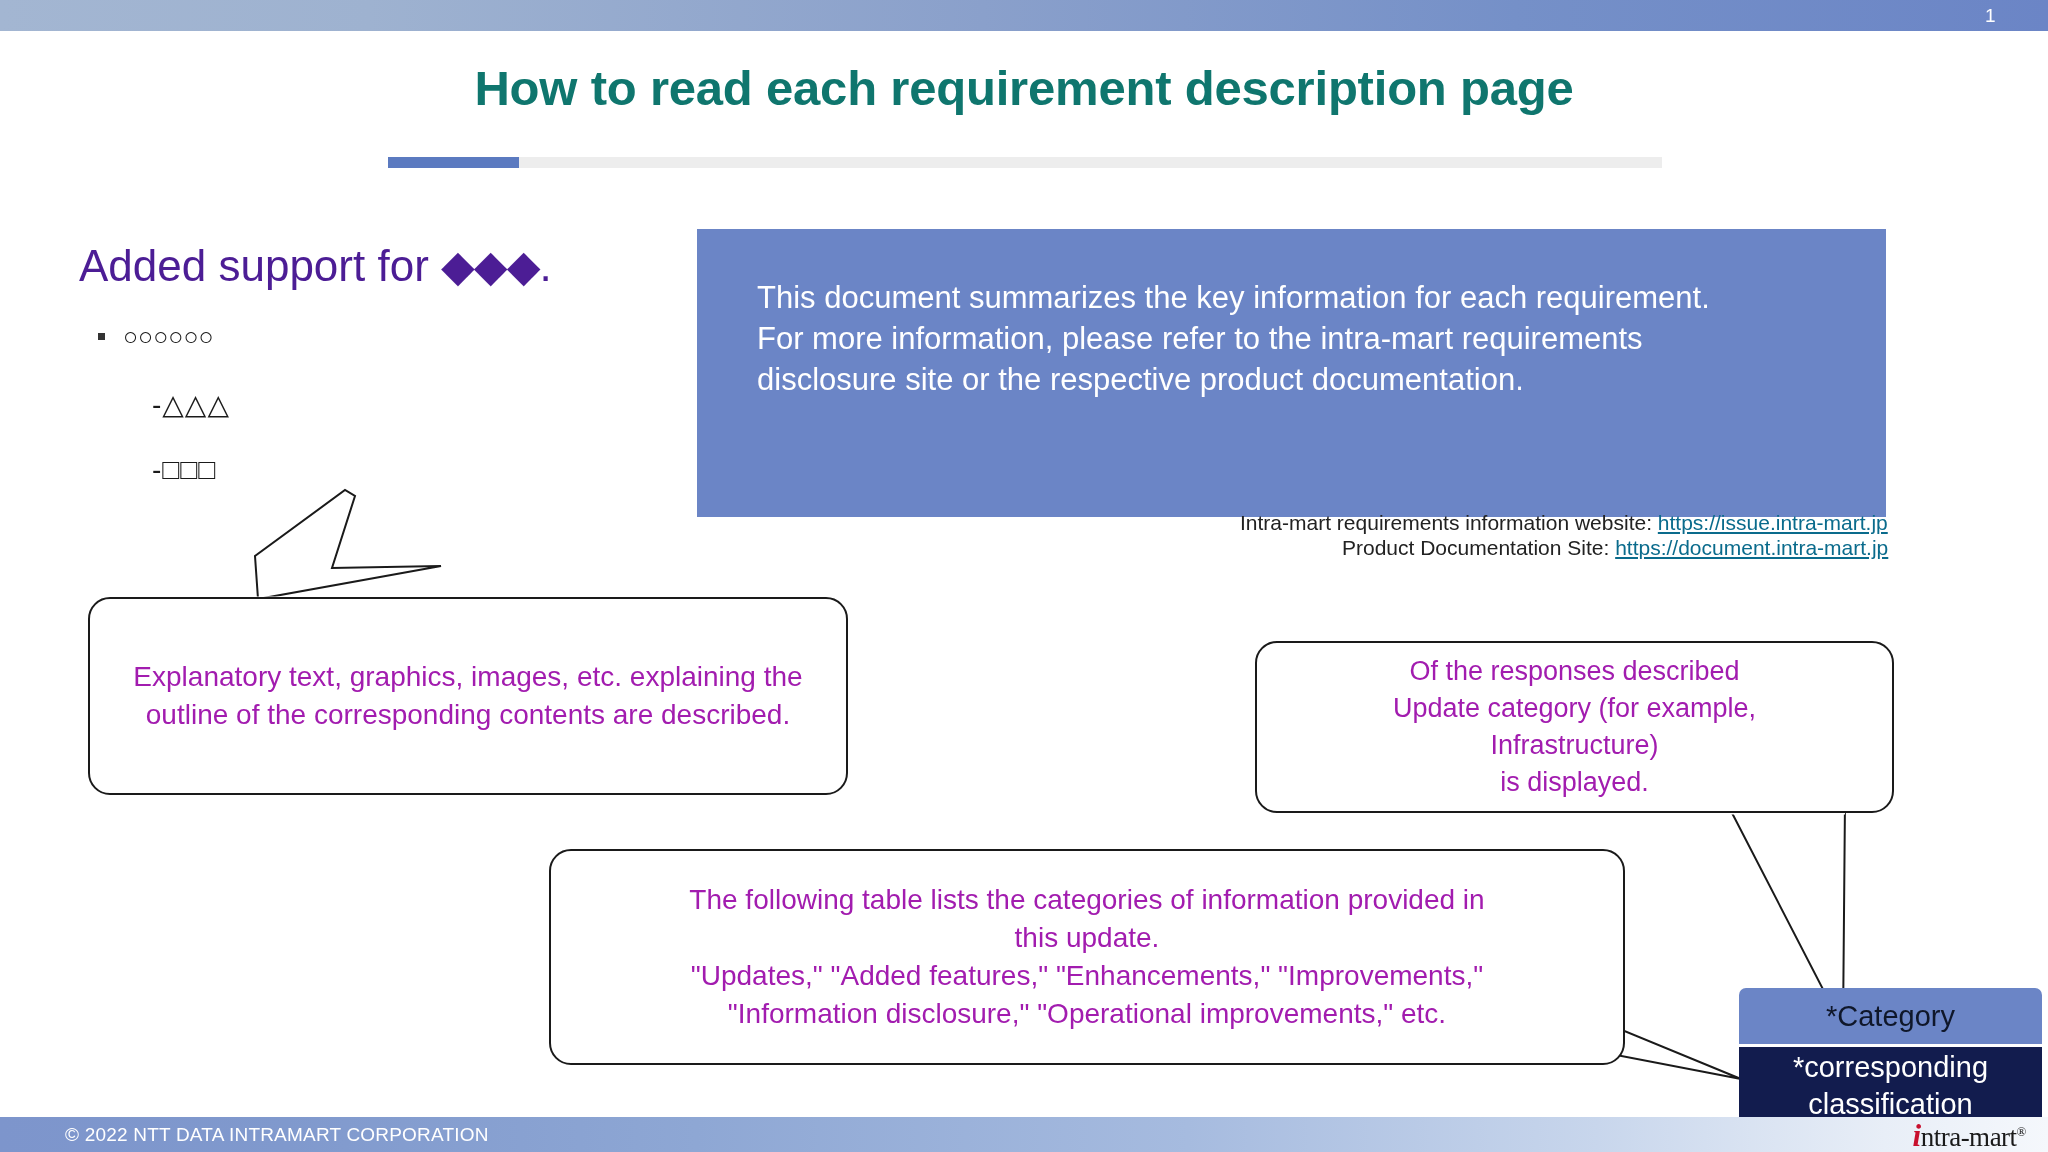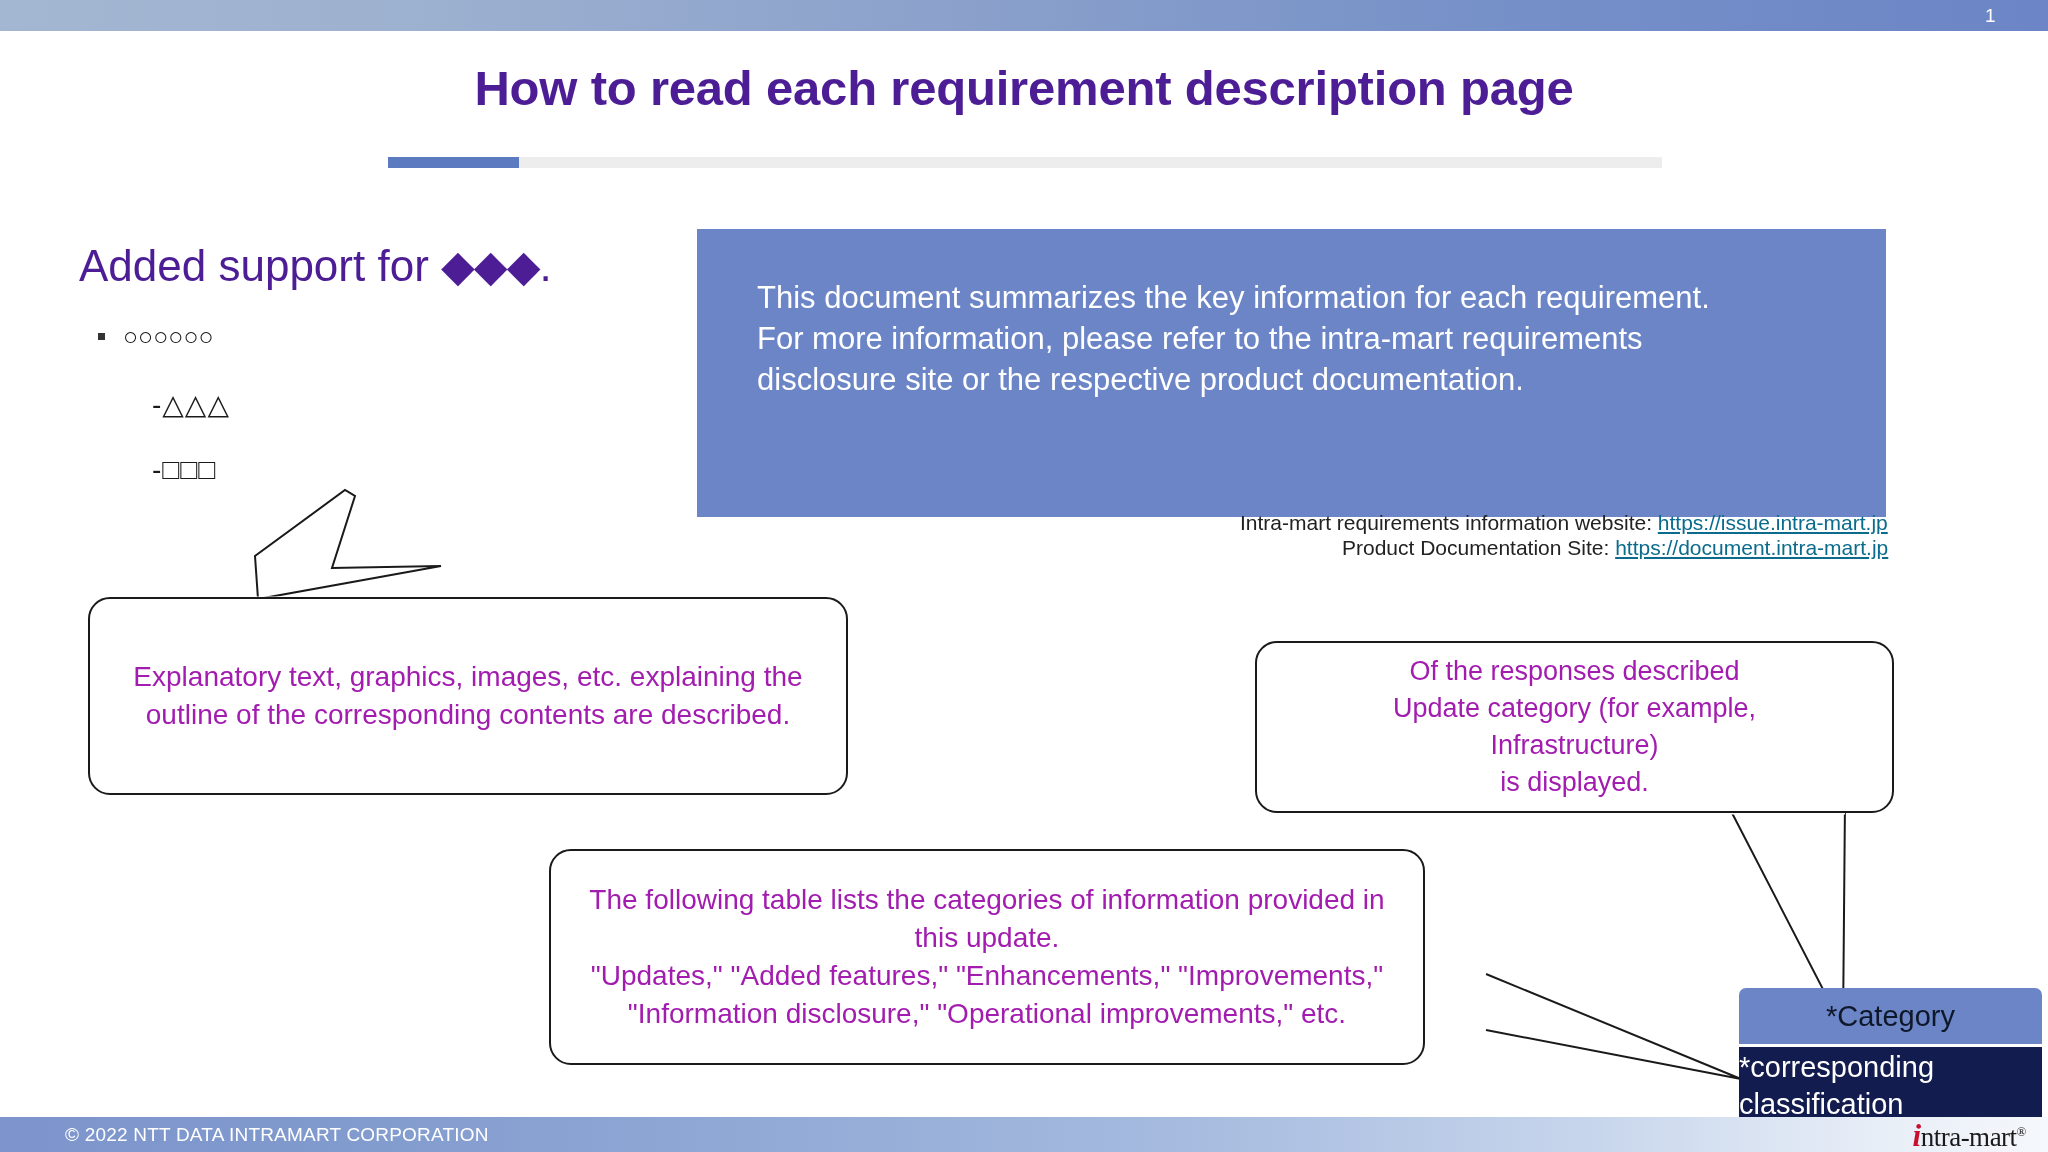--- a/index.html
+++ b/index.html
@@ -37,21 +37,21 @@
   }
 
   
   .slide-title {
     position: absolute;
     left: 0; top: 60px;
     width: 2048px;
     text-align: center;
     font-size: 49px;
     font-weight: bold;
-    color: #4c1d95;
+    color: #0f766e;
     letter-spacing: -0.2px;
   }
   .title-rule {
     position: absolute;
     left: 388px;
     top: 157px;
     width: 1274px;
     height: 11px;
     background: #ededed;
   }
@@ -167,21 +167,21 @@
     left: 1255px;
     top: 641px;
     width: 639px;
     height: 172px;
     font-size: 27px;
     line-height: 37px;
   }
   .callout-bottom {
     left: 549px;
     top: 849px;
-    width: 876px;
+    width: 1076px;
     height: 216px;
     font-size: 28px;
     line-height: 38px;
   }
 
   
   .tails {
     position: absolute;
     left: 0; top: 0;
     width: 2048px;
@@ -207,21 +207,21 @@
   .class-box {
     position: absolute;
     left: 1739px;
     top: 1047px;
     width: 303px;
     height: 74px;
     background: #121c4e;
     color: #ffffff;
     font-size: 29px;
     line-height: 37px;
-    text-align: left;
+    text-align: center;
     display: flex;
     align-items: flex-start;
     justify-content: center;
     padding-top: 2px;
     box-sizing: border-box;
     overflow: hidden;
   }
 
   
   .footer-band {

